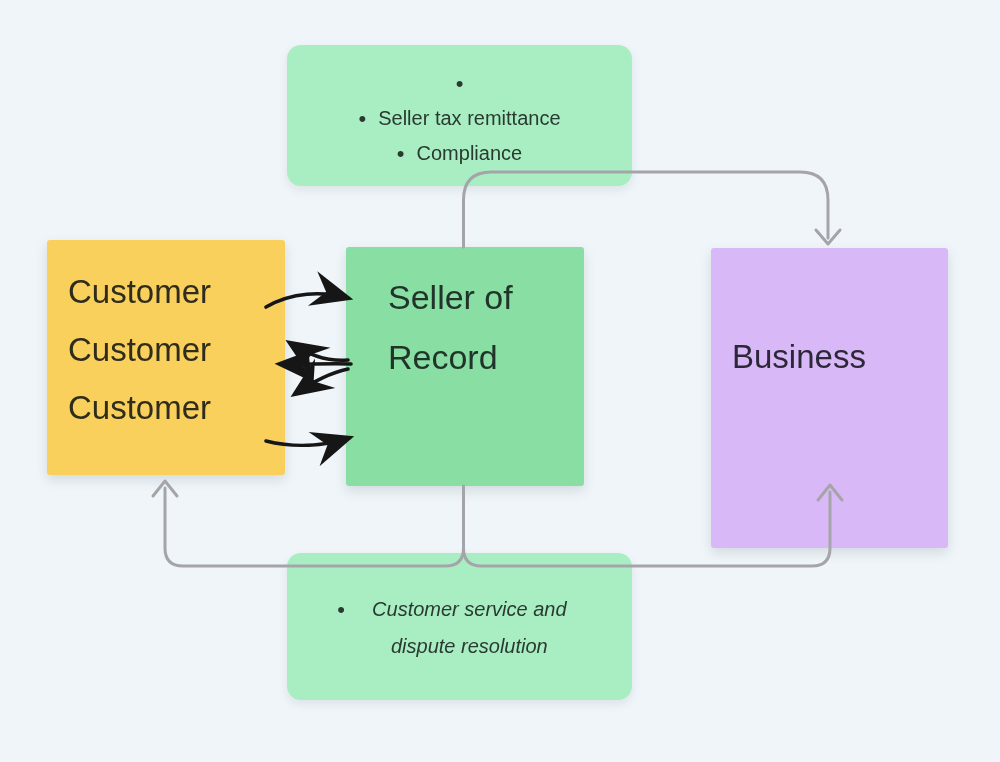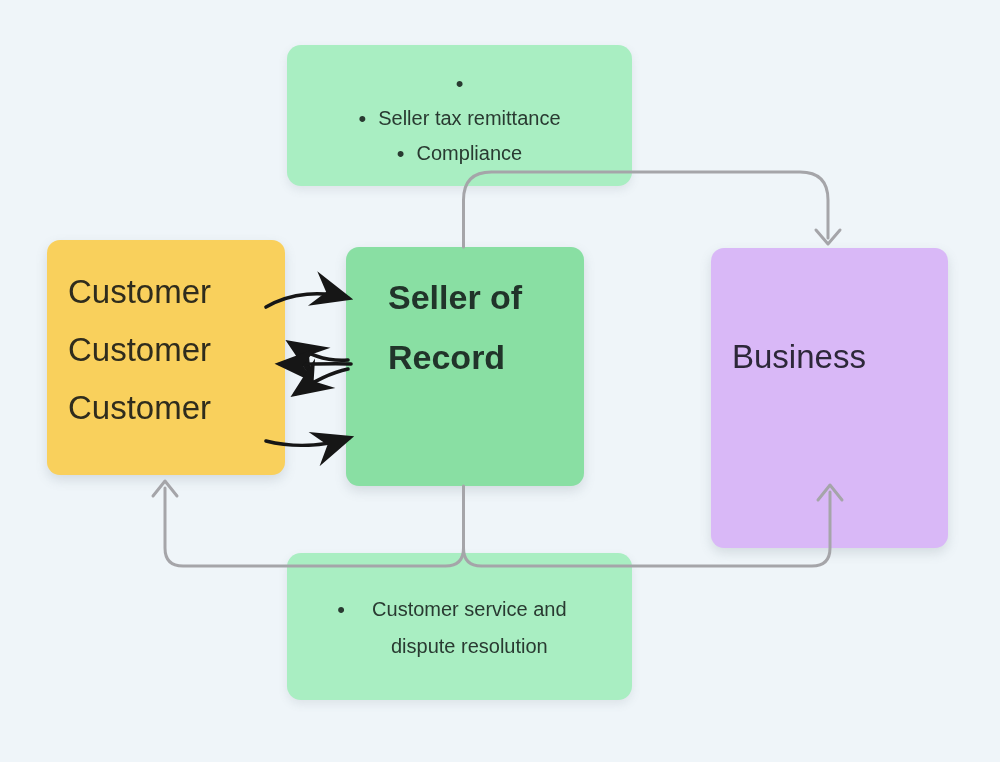--- a/index.html
+++ b/index.html
@@ -19,37 +19,37 @@
   body{font-family:"Liberation Sans", sans-serif; background:#dfe7ee;}
   .canvas{
     position:relative;
     width:1000px;height:762px;
     background:var(--color-background,#eff5f9);
     overflow:hidden;
   }
   .box{
     position:absolute;
     box-sizing:border-box;
-    border-radius:13px;
+    border-radius:3px;
     box-shadow:0 5px 12px rgba(90,104,118,0.18);
     z-index:1;
   }
   .box-customer{
     left:47px;top:240px;width:238px;height:235px;
     background:var(--color-customer_box,#f9d05c);
     padding:23px 0 0 21px;
     color:var(--color-customer_text,#2f2c1d);
     font-size:33px;line-height:58px;font-weight:500;
   }
   .box-seller{
     left:346px;top:247px;width:238px;height:239px;
     background:var(--color-seller_box,#89dfa3);
     padding:20px 0 8px 42px;
     color:var(--color-seller_text,#21342a);
-    font-size:34px;line-height:60px;font-weight:700;
+    font-size:34px;line-height:60px;font-weight:400;
   }
   .box-business{
     left:711px;top:248px;width:237px;height:300px;
     background:var(--color-business_box,#d9b8f7);
     padding:79px 0 0 21px;
     color:var(--color-business_text,#2d2839);
     font-size:33px;line-height:60px;font-weight:500;
   }
   .annotation{
     position:absolute;
@@ -63,21 +63,21 @@
     z-index:1;
   }
   .annotation-top{ top:45px;height:141px;padding-top:21px; }
   .annotation-bottom{ top:553px;height:147px;padding-top:38px; }
   .ann-row{
     display:flex;justify-content:center;align-items:flex-start;
     gap:12px;line-height:35px;
   }
   .annotation-bottom .ann-row{ line-height:37px; }
   .ann-bullet{ font-size:22px; }
-  .ann-text-wrap{ max-width:225px; text-align:center; }
+  .ann-text-wrap{ max-width:225px; text-align:center;font-style:italic; }
   .overlay{
     position:absolute;left:0;top:0;width:1000px;height:762px;
     z-index:5;pointer-events:none;
   }
   .gray-line{
     fill:none;
     stroke:var(--color-connector,#a5a5a9);
     stroke-width:3;
     stroke-linecap:round;
     stroke-linejoin:round;

